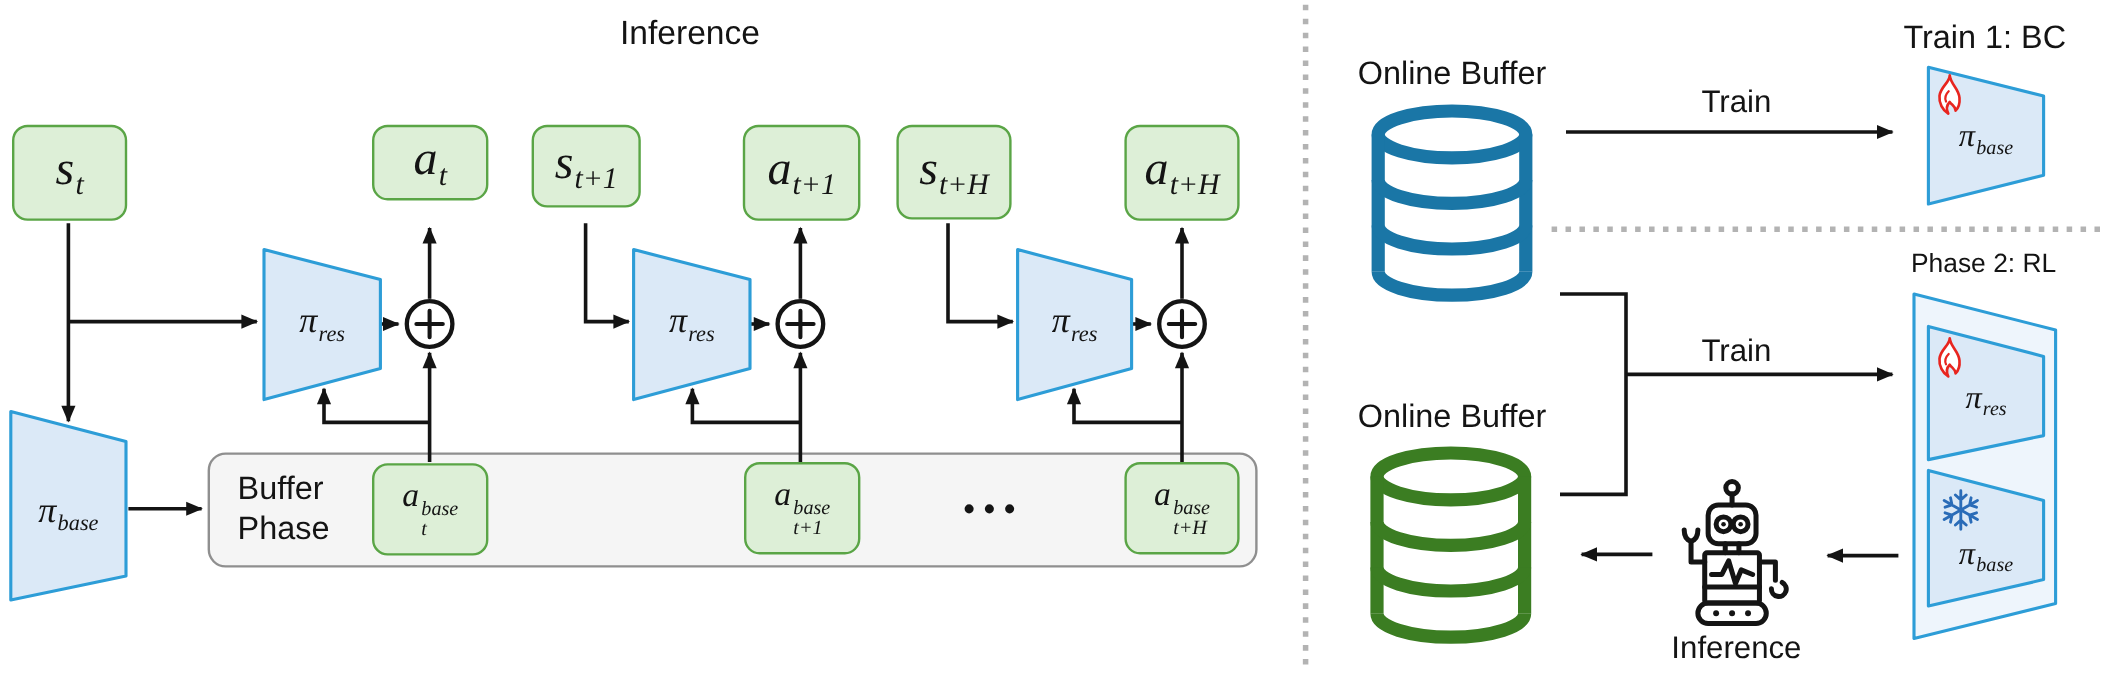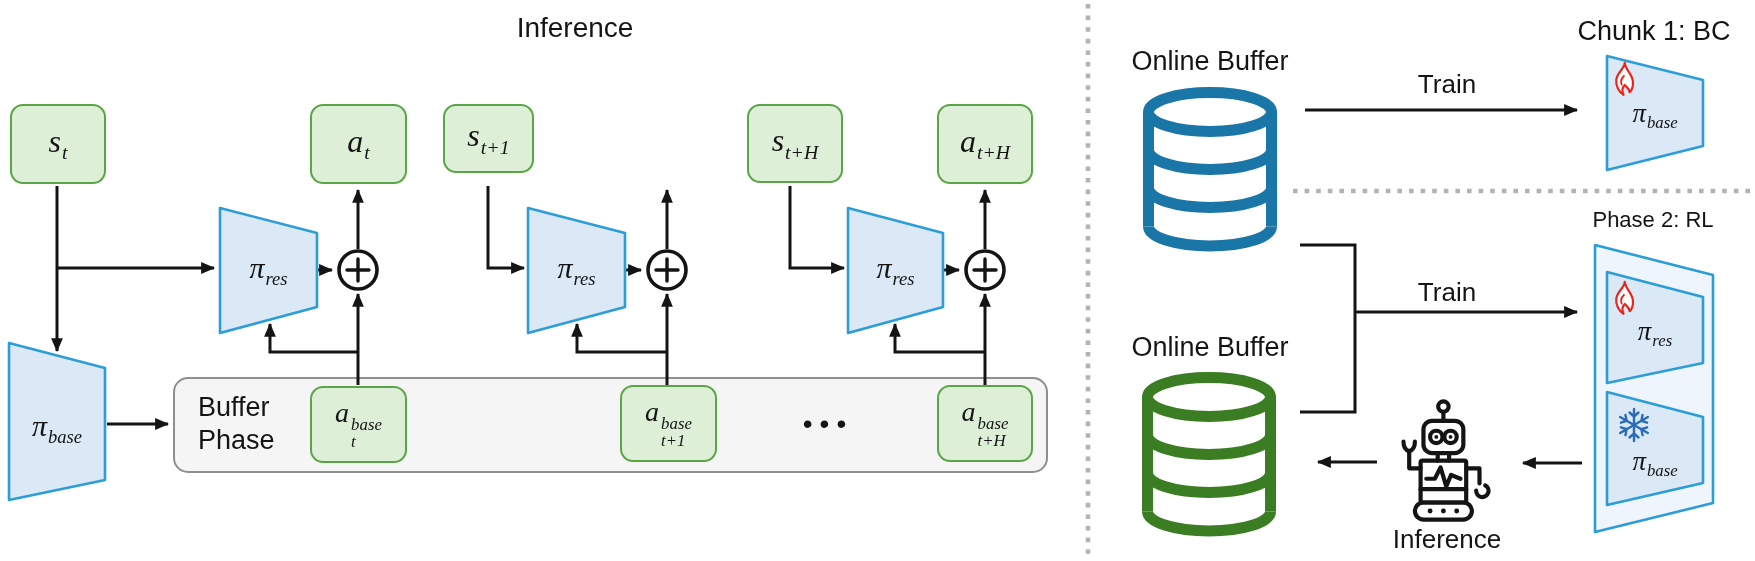--- a/index.html
+++ b/index.html
@@ -10,21 +10,21 @@
         border-radius:13px;display:flex;align-items:center;justify-content:center;
         z-index:3;box-sizing:border-box;}
   .chunkbox{position:absolute;left:173px;top:377px;width:875px;height:96px;
         background:var(--gray-fill);border:2.5px solid var(--gray-stroke);
         border-radius:15px;z-index:1;box-sizing:border-box;}
   .plabel{position:absolute;display:flex;align-items:center;justify-content:center;z-index:3;}
   .math{font-family:"Liberation Serif","DejaVu Serif",serif;font-style:italic;color:#141414;line-height:1;}
   .math sub{font-size:0.62em;margin-left:1px;}
   .mstack{display:inline-flex;flex-direction:column;align-items:flex-start;font-size:0.60em;
           line-height:1.02;vertical-align:-0.45em;margin-left:2px;font-style:italic;}
-  .m-state{font-size:32px;}
+  .m-state{font-size:40px;}
   .m-pi{font-size:30px;}
   .m-chunk{font-size:28px;}
   .m-pi-sm{font-size:27px;}
   .ellipsis{font-size:28px;letter-spacing:7px;line-height:30px;color:#141414;}
   svg.layer{position:absolute;left:0;top:0;z-index:2;}
   .wire{stroke:var(--ink);stroke-width:3;fill:none;}
   .trap{fill:var(--blue-fill);stroke:var(--blue-stroke);stroke-width:2.6;stroke-linejoin:round;}
   .trap-outer{fill:var(--panel-fill);stroke:var(--blue-stroke);stroke-width:2.6;stroke-linejoin:round;}
   .pluscircle{fill:#fff;stroke:var(--ink);stroke-width:3.6;}
   .plus{stroke:var(--ink);stroke-width:3.4;stroke-linecap:round;}
@@ -174,22 +174,25 @@
   <div class="gbox" style="left:10px;top:104px;width:96px;height:80px;">
     <span class="math m-state"><i>s</i><sub>t</sub></span>
   </div>
   <div class="gbox" style="left:443px;top:104px;width:91px;height:69px;">
     <span class="math m-state"><i>s</i><sub>t+1</sub></span>
   </div>
   <div class="gbox" style="left:747px;top:104px;width:96px;height:79px;">
     <span class="math m-state"><i>s</i><sub>t+H</sub></span>
   </div>
 
-  <div class="gbox" style="left:310px;top:104px;width:97px;height:80px;">
+  <div class="gbox" style="left:310px;top:104px;width:97px;height:63px;">
     <span class="math m-state"><i>a</i><sub>t</sub></span>
+  </div>
+  <div class="gbox" style="left:619px;top:104px;width:98px;height:80px;">
+    <span class="math m-state"><i>a</i><sub>t+1</sub></span>
   </div>
   <div class="gbox" style="left:937px;top:104px;width:96px;height:80px;">
     <span class="math m-state"><i>a</i><sub>t+H</sub></span>
   </div>
 
   <div class="plabel" style="left:220px;top:242px;width:97px;height:58px;">
     <span class="math m-pi"><i>π</i><sub>res</sub></span>
   </div>
   <div class="plabel" style="left:528px;top:242px;width:97px;height:58px;">
     <span class="math m-pi"><i>π</i><sub>res</sub></span>
@@ -222,21 +225,21 @@
   </div>
   <div class="gbox" style="left:937px;top:385px;width:96px;height:77px;">
     <span class="math m-chunk"><i>a</i><span class="mstack">
           <span>base</span>
           <span>t+H</span>
         </span></span>
   </div>
 
   <div class="lbl" style="left:1110px;top:46px;width:200px;font-size:27px;">Online Buffer</div>
   <div class="lbl" style="left:1110px;top:332px;width:200px;font-size:27px;">Online Buffer</div>
-  <div class="lbl" style="left:1554px;top:16px;width:200px;font-size:27px;">Chunk 1: BC</div>
+  <div class="lbl" style="left:1554px;top:16px;width:200px;font-size:27px;">Train 1: BC</div>
   <div class="lbl" style="left:1553px;top:207px;width:200px;font-size:22px;">Phase 2: RL</div>
   <div class="lbl" style="left:1397px;top:69px;width:100px;font-size:26px;">Train</div>
   <div class="lbl" style="left:1397px;top:277px;width:100px;font-size:26px;">Train</div>
   <div class="lbl" style="left:1377px;top:524px;width:140px;font-size:26px;">Inference</div>
 
   <div class="plabel" style="left:1607px;top:96px;width:96px;height:40px;">
     <span class="math m-pi-sm"><i>π</i><sub>base</sub></span>
   </div>
   <div class="plabel" style="left:1607px;top:315px;width:96px;height:38px;">
     <span class="math m-pi-sm"><i>π</i><sub>res</sub></span>

